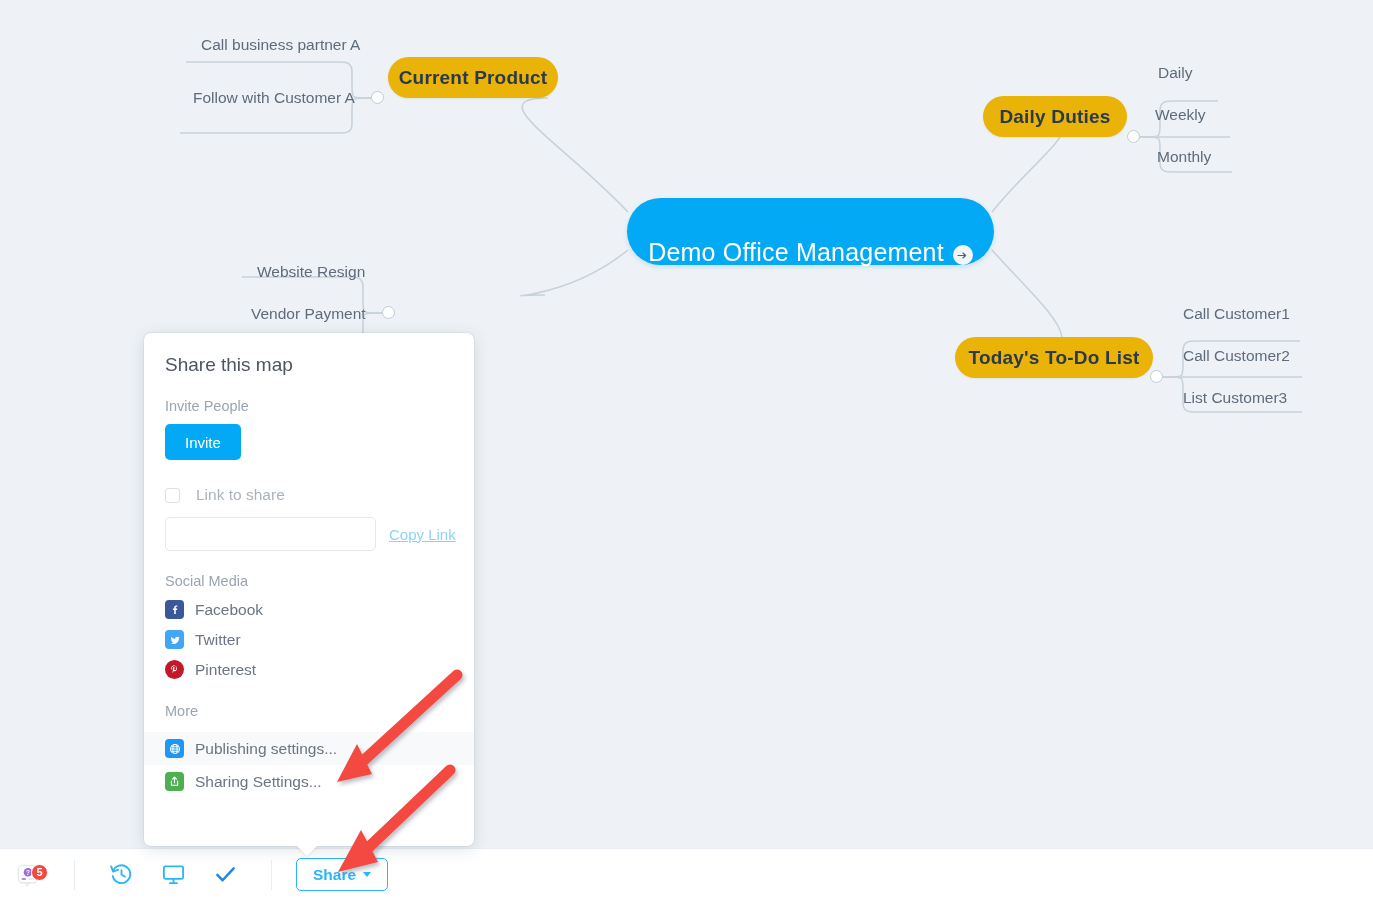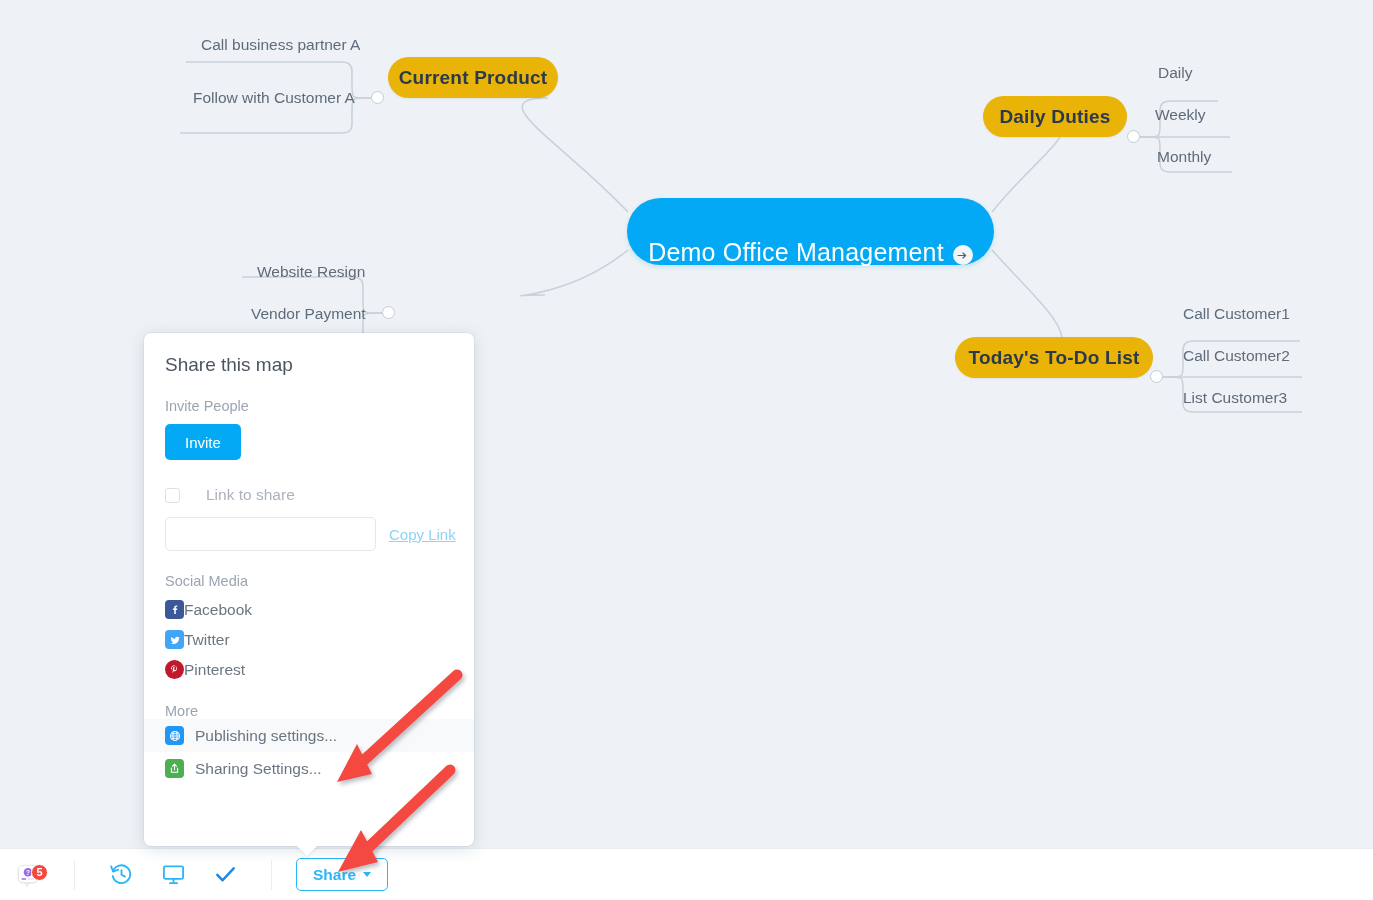--- a/index.html
+++ b/index.html
@@ -146,21 +146,21 @@
     font-size: 15px;
     font-weight: normal;
     cursor: pointer;
     font-family: "Liberation Sans", sans-serif;
   }
   .check-row {
     display: flex;
     align-items: center;
     padding-left: 21px;
     margin-top: 26px;
-    gap: 26px;
+    gap: 16px;
   }
   .checkbox {
     width: 15px; height: 15px;
     border: 1px solid #dbe1e7;
     border-radius: 3px;
     background: #fff;
     flex: 0 0 auto;
   }
   .check-label { font-size: 15.5px; color: #aab3bd; }
   .link-row {
@@ -184,20 +184,21 @@
     font-size: 15px;
     color: #8ed3f5;
     text-decoration: underline;
     cursor: pointer;
   }
   .social-item {
     display: flex;
     align-items: center;
     padding-left: 21px;
     margin-top: 11px;
+    gap: 11px;
     cursor: pointer;
   }
   .social-item .sic {
     width: 19px; height: 19px;
     border-radius: 4px;
     flex: 0 0 auto;
     display: inline-flex;
     align-items: center;
     justify-content: center;
     color: #fff;
@@ -412,21 +413,21 @@
       <span class="sic ic-pinterest">
         <svg width="11" height="11" viewBox="0 0 12 12" aria-hidden="true">
           <path d="M6.1 1.4C3.7 1.4 2.4 3 2.4 4.5c0 .7.4 1.5 1 1.8.1 0 .1 0 .2-.1l.1-.4c0-.1 0-.1-.1-.2-.2-.3-.4-.7-.4-1.2 0-1.2 1-2.3 2.6-2.3 1.4 0 2.3.8 2.3 2 0 1.5-.7 2.7-1.6 2.7-.5 0-.9-.4-.8-1 .1-.6.4-1.3.4-1.8 0-.4-.2-.8-.7-.8-.6 0-1 .6-1 1.3 0 .5.2.8.2.8l-.6 2.6c-.2.8 0 1.7 0 1.8 0 .1.1.1.1 0 .1-.1.6-.7.8-1.4l.3-1c.2.3.6.6 1.1.6 1.5 0 2.5-1.4 2.5-3.2 0-1.4-1.2-2.7-2.7-2.7z" fill="#fff"></path>
         </svg>
       </span>
       <span class="slabel">Pinterest</span>
     </div>
 
     <div class="section-label" style="margin-top:24px;">More</div>
 
-    <div class="more-item hover" style="margin-top:0;">
+    <div class="more-item hover" style="margin-top:13px;">
       <span class="sic ic-publish">
         <svg width="14" height="14" viewBox="0 0 16 16" aria-hidden="true">
           <circle cx="8" cy="8" r="5.2" fill="none" stroke="#fff" stroke-width="1.2"></circle>
           <ellipse cx="8" cy="8" rx="2.4" ry="5.2" fill="none" stroke="#fff" stroke-width="1.1"></ellipse>
           <path d="M2.9 8 H13.1 M3.7 5.4 H12.3 M3.7 10.6 H12.3" stroke="#fff" stroke-width="1.1" fill="none"></path>
         </svg>
       </span>
       <span class="slabel">Publishing settings...</span>
     </div>
 

